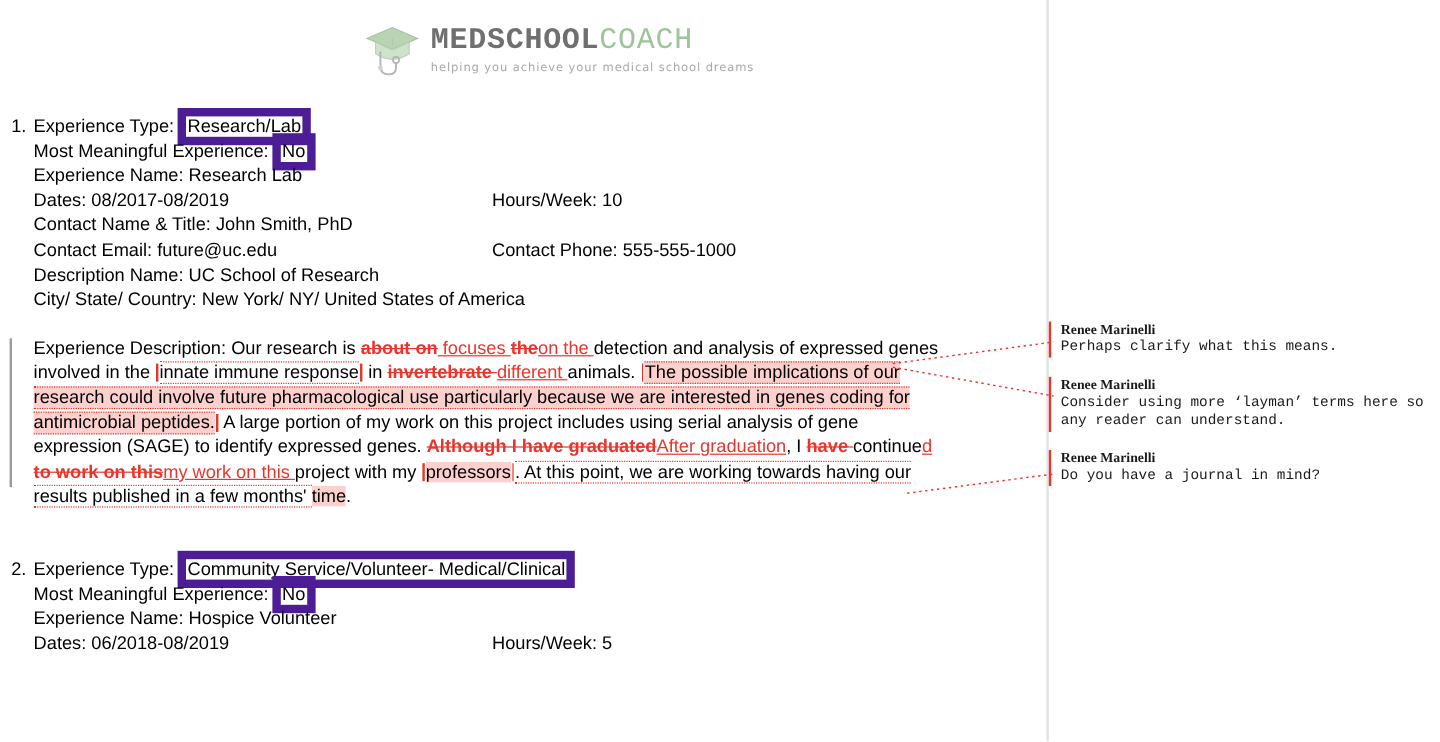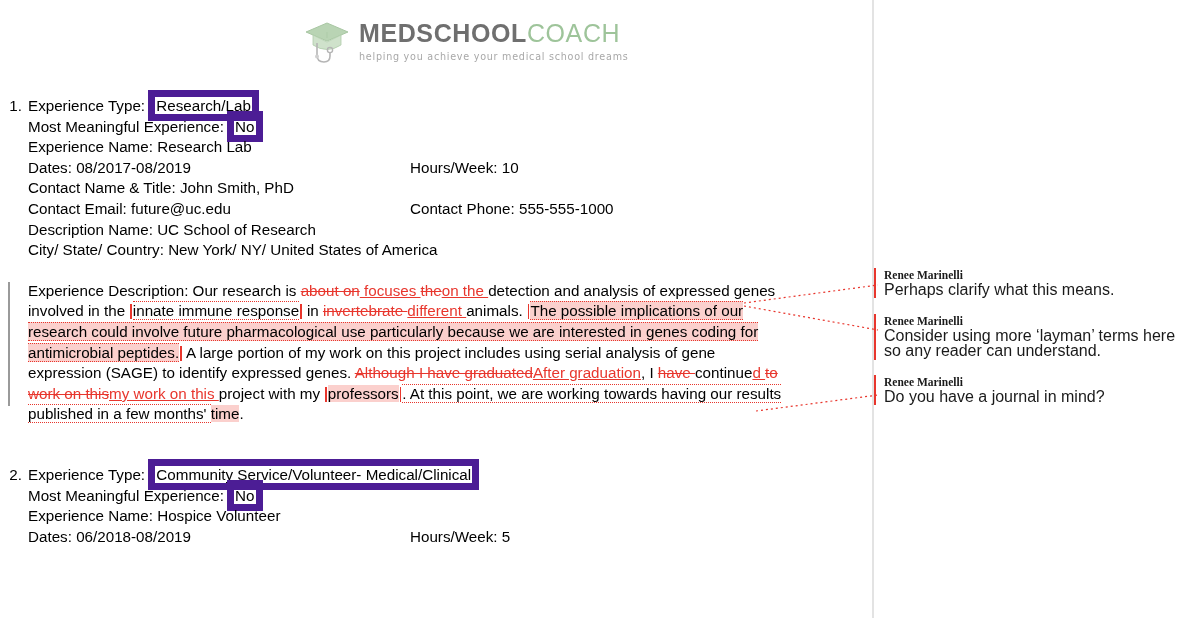--- a/index.html
+++ b/index.html
@@ -45,21 +45,21 @@
     width: 48px;
     height: 50px;
     position: relative;
     flex: 0 0 auto;
   }
   #logo-text-wrap {
     margin-left: 8px;
     padding-top: 4px;
   }
   .logo-word {
-    font-family: Liberation Sans, sans-serif;
+    font-family: Liberation Mono, monospace;
     font-size: 25px;
     font-weight: bold;
     letter-spacing: 0.6px;
     line-height: 1;
   }
   .logo-med { color: #6f6f6f; }
   .logo-coach { color: #9ec49a; font-weight: 500; }
   #logo-tagline {
     font-family: "DejaVu Sans", sans-serif;
     font-size: 9.6px;
@@ -114,20 +114,21 @@
     left: -20px;
     top: 1px;
     width: 1.5px;
     height: 124px;
     background: #9a9a9a;
   }
   .del {
     color: #e8362d;
     text-decoration: line-through;
     text-decoration-color: #e8362d;
+    font-weight: bold;
   }
   .ins {
     color: #e8362d;
     text-decoration: underline;
     text-decoration-color: #e8362d;
   }
   .hl {
     background: #fbd0cd;
   }
   .anchor-bar {
@@ -156,22 +157,22 @@
     padding-left: 0;
   }
   .comment-author {
     font-family: "Liberation Serif", serif;
     font-weight: bold;
     font-size: 11.5px;
     color: #1a1a1a;
     line-height: 14px;
   }
   .comment-body {
-    font-family: Liberation Sans, sans-serif;
-    font-size: 16px;
+    font-family: Liberation Mono, monospace;
+    font-size: 12px;
     color: #1a1a1a;
     line-height: 15.5px;
     width: 305px;
   }
   .cmt-anchor {
     position: absolute;
     left: -10px;
     top: 0;
     width: 2.4px;
     background: #e8362d;

